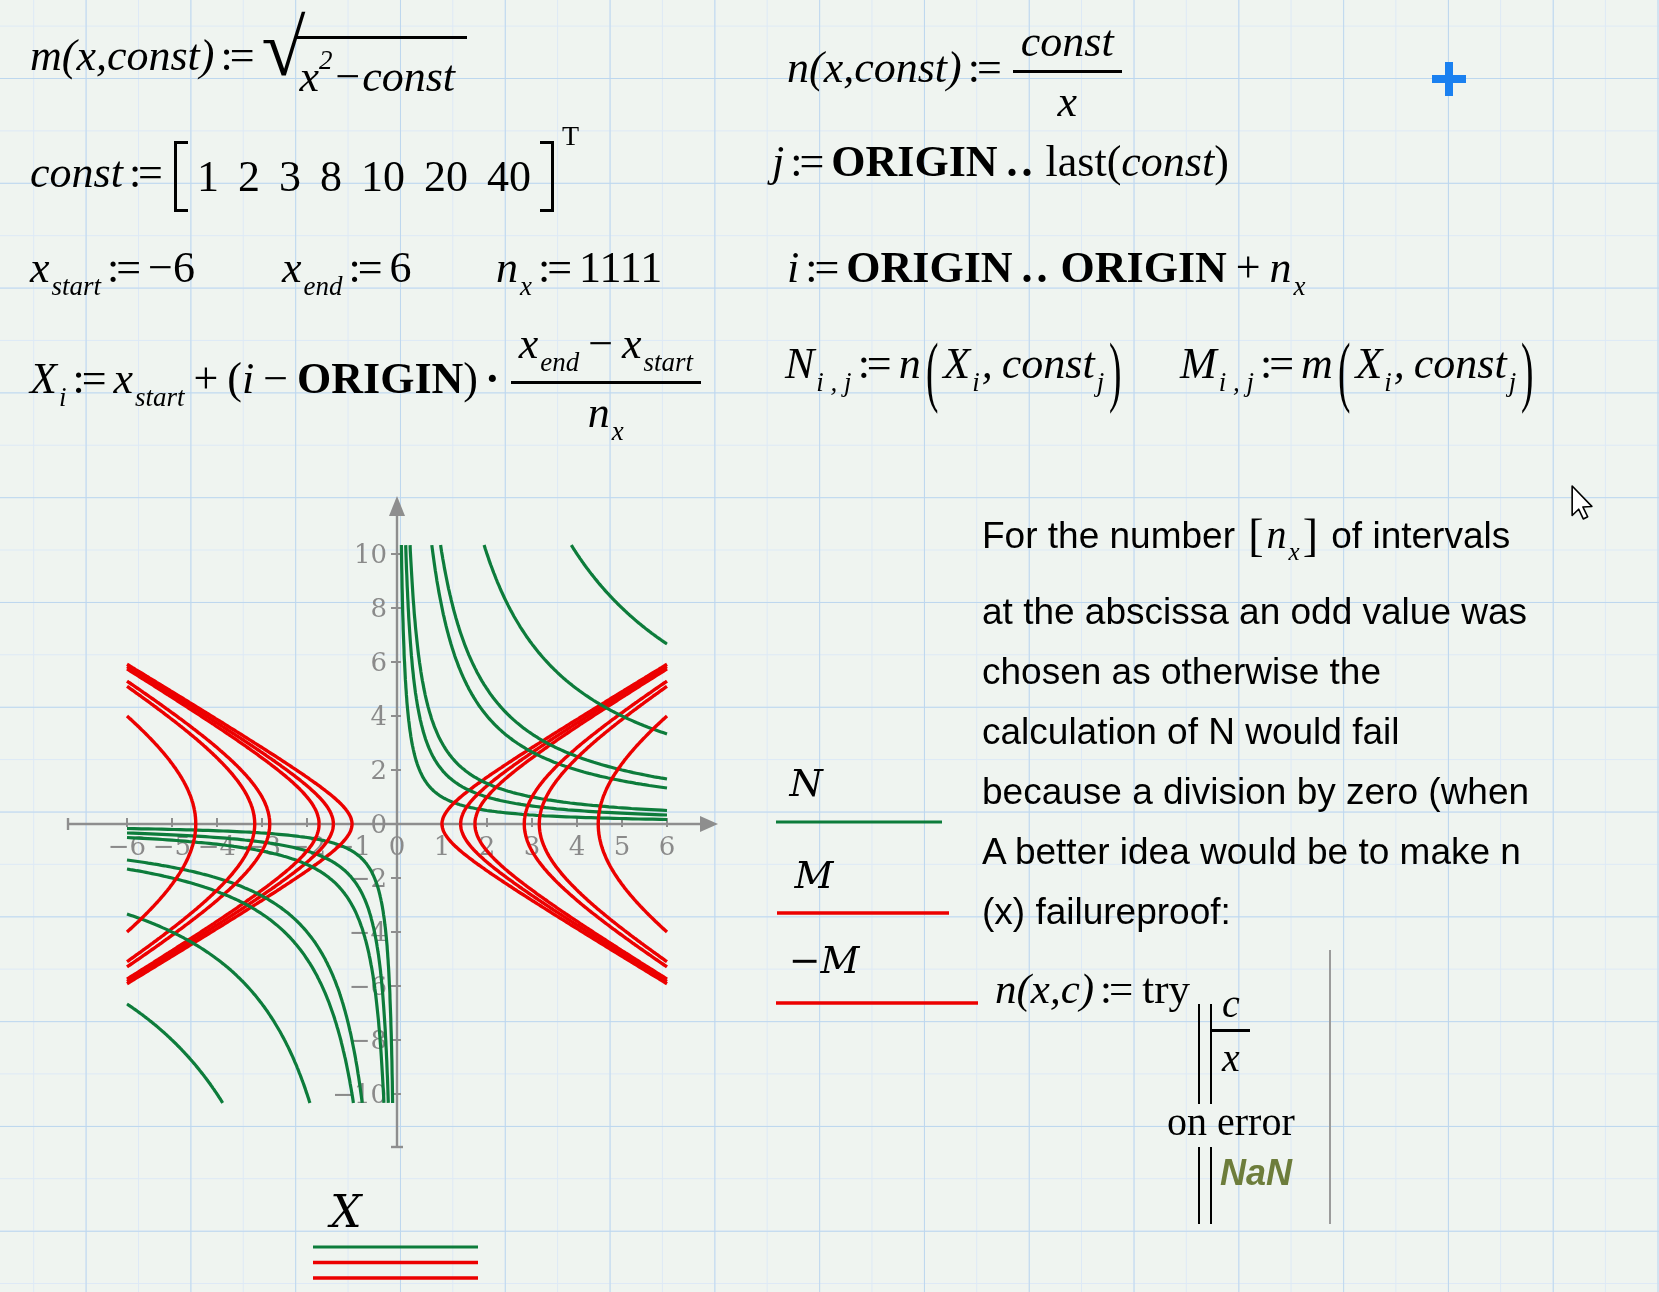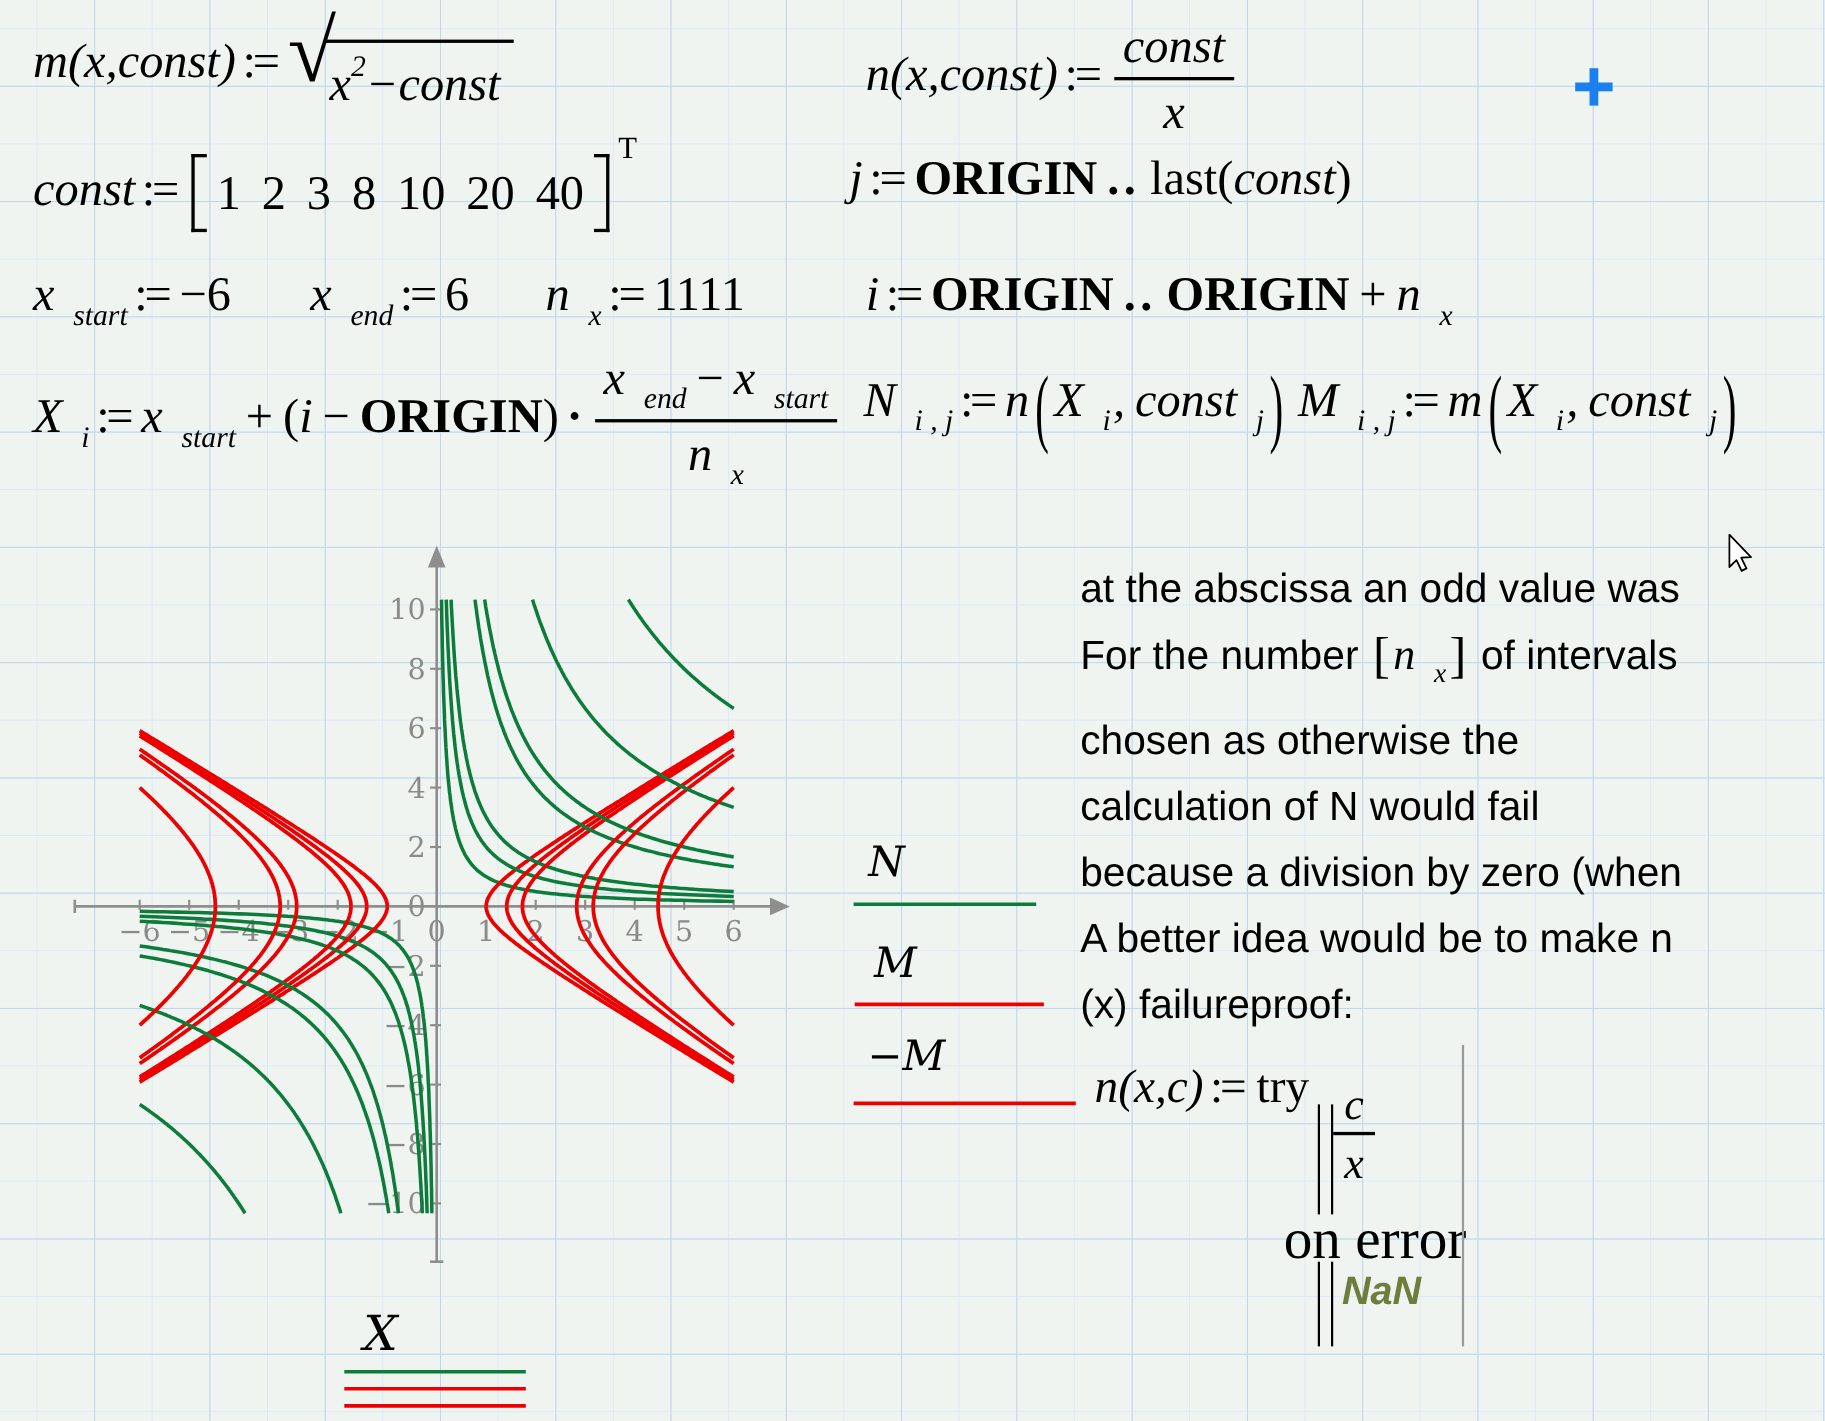--- a/index.html
+++ b/index.html
@@ -17,21 +17,21 @@
   }
   .math{position:absolute;font-family:"Liberation Serif","DejaVu Serif",serif;font-style:italic;
         font-size:44px;color:#000;white-space:nowrap;}
   .up{font-style:normal}
   .b{font-weight:bold}
   .asn{font-style:normal;letter-spacing:-3px;margin:0 10px 0 6px}
   .op2{font-style:normal;margin:0 9px}
   .cdot{font-style:normal;font-weight:bold;margin:0 7px}
   .dots{font-style:normal;font-weight:bold;letter-spacing:4px;margin:0 9px}
   .cm{margin:0 9px 0 2px}
-  .sb{font-size:27px;vertical-align:-13px;margin-left:17px}
+  .sb{font-size:27px;vertical-align:-13px;margin-left:2px}
   .sp{font-size:27px;vertical-align:22px}
   .tp{font-size:28px;font-style:normal;vertical-align:42px;margin-left:4px}
   .frac{display:inline-block;vertical-align:middle;text-align:center;margin:0 4px}
   .frac .num{display:block;padding:0 8px 3px}
   .frac .den{display:block;border-top:3px solid #000;padding:3px 8px 0}
   .sqrt{display:inline-flex;vertical-align:middle;align-items:flex-start}
   .rsign{font-style:normal;font-size:80px;line-height:60px;margin-right:-10px}
   .rbody{border-top:3.5px solid #000;padding:6px 12px 0 4px;margin-top:18px}
   .mtx{display:inline-flex;vertical-align:middle;align-items:center;margin:0 4px}
   .mbl{width:11px;align-self:stretch;border:3.5px solid #000;border-right:none}
@@ -58,21 +58,21 @@
   .try-lhs{left:995px;top:964px;font-size:43px}
   .kw{font-style:normal;margin-left:2px}
   .dbar{position:absolute;width:10px;border-left:2.6px solid #000;border-right:2.6px solid #000}
   #bar1{left:1198px;top:1004px;height:100px}
   #bar2{left:1198px;top:1147px;height:77px}
   .tfrac{position:absolute;left:1212px;top:980px;text-align:center;color:#000;
          font-family:"Liberation Serif","DejaVu Serif",serif;font-style:italic;font-size:40px}
   .tfrac .num{display:block;padding:0 10px 2px}
   .tfrac .den{display:block;border-top:3px solid #000;padding:2px 10px 0}
   .onerr{position:absolute;left:1167px;top:1098px;color:#000;
-         font-family:"Liberation Serif","DejaVu Serif",serif;font-size:52px}
+         font-family:"Liberation Serif","DejaVu Serif",serif;font-size:40px}
   .nan{position:absolute;left:1220px;top:1152px;font-family:Liberation Sans, sans-serif;
        font-weight:bold;font-style:italic;font-size:36px;color:var(--nan,#6d7d3b)}
   .editline{position:absolute;left:1329px;top:950px;width:2px;height:274px;background:var(--editline,#9b9b9b)}
   .plus{position:absolute;left:1432px;top:62px;width:34px;height:34px}
   .plus .ph{position:absolute;left:0;top:13px;width:34px;height:8px;background:var(--plus,#1a80f0)}
   .plus .pv{position:absolute;left:13px;top:0;width:8px;height:34px;background:var(--plus,#1a80f0)}
   .mouse{position:absolute;left:1571px;top:485px}
 </style>
 </head>
 <body>
@@ -216,22 +216,22 @@
       <line x1="737" y1="463" x2="909" y2="463" stroke="#ec0000" stroke-width="3.4"></line>
       <text x="784" y="523" text-anchor="middle" fill="#000" font-size="38" font-style="italic" font-family="&quot;DejaVu Serif&quot;,&quot;Liberation Serif&quot;,serif">−M</text>
       <line x1="736" y1="553" x2="938" y2="553" stroke="#ec0000" stroke-width="3.4"></line>
       <text x="306" y="777" text-anchor="middle" fill="#000" font-size="44" font-style="italic" font-family="&quot;DejaVu Serif&quot;,&quot;Liberation Serif&quot;,serif">X</text>
       <line x1="273" y1="797" x2="438" y2="797" stroke="#0d7c3b" stroke-width="3.2"></line>
       <line x1="273" y1="812.5" x2="438" y2="812.5" stroke="#ec0000" stroke-width="3.4"></line>
       <line x1="273" y1="828" x2="438" y2="828" stroke="#ec0000" stroke-width="3.4"></line>
     </svg>
 
   <div class="note">
+    <div><span>For the number </span><span class="inmath"><span class="inbr">[</span><span>n</span><span class="sb">x</span><span class="inbr">]</span></span><span> of intervals</span></div>
     <div>at the abscissa an odd value was</div>
-    <div><span>For the number </span><span class="inmath"><span class="inbr">[</span><span>n</span><span class="sb">x</span><span class="inbr">]</span></span><span> of intervals</span></div>
     <div>chosen as otherwise the</div>
     <div>calculation of N would fail</div>
     <div>because a division by zero (when</div>
     <div>A better idea would be to make n</div>
     <div>(x) failureproof:</div>
   </div>
 
   <div class="math try-lhs">
     <span>n(x,c)</span><span class="asn">:=</span><span class="kw">try</span>
   </div>

